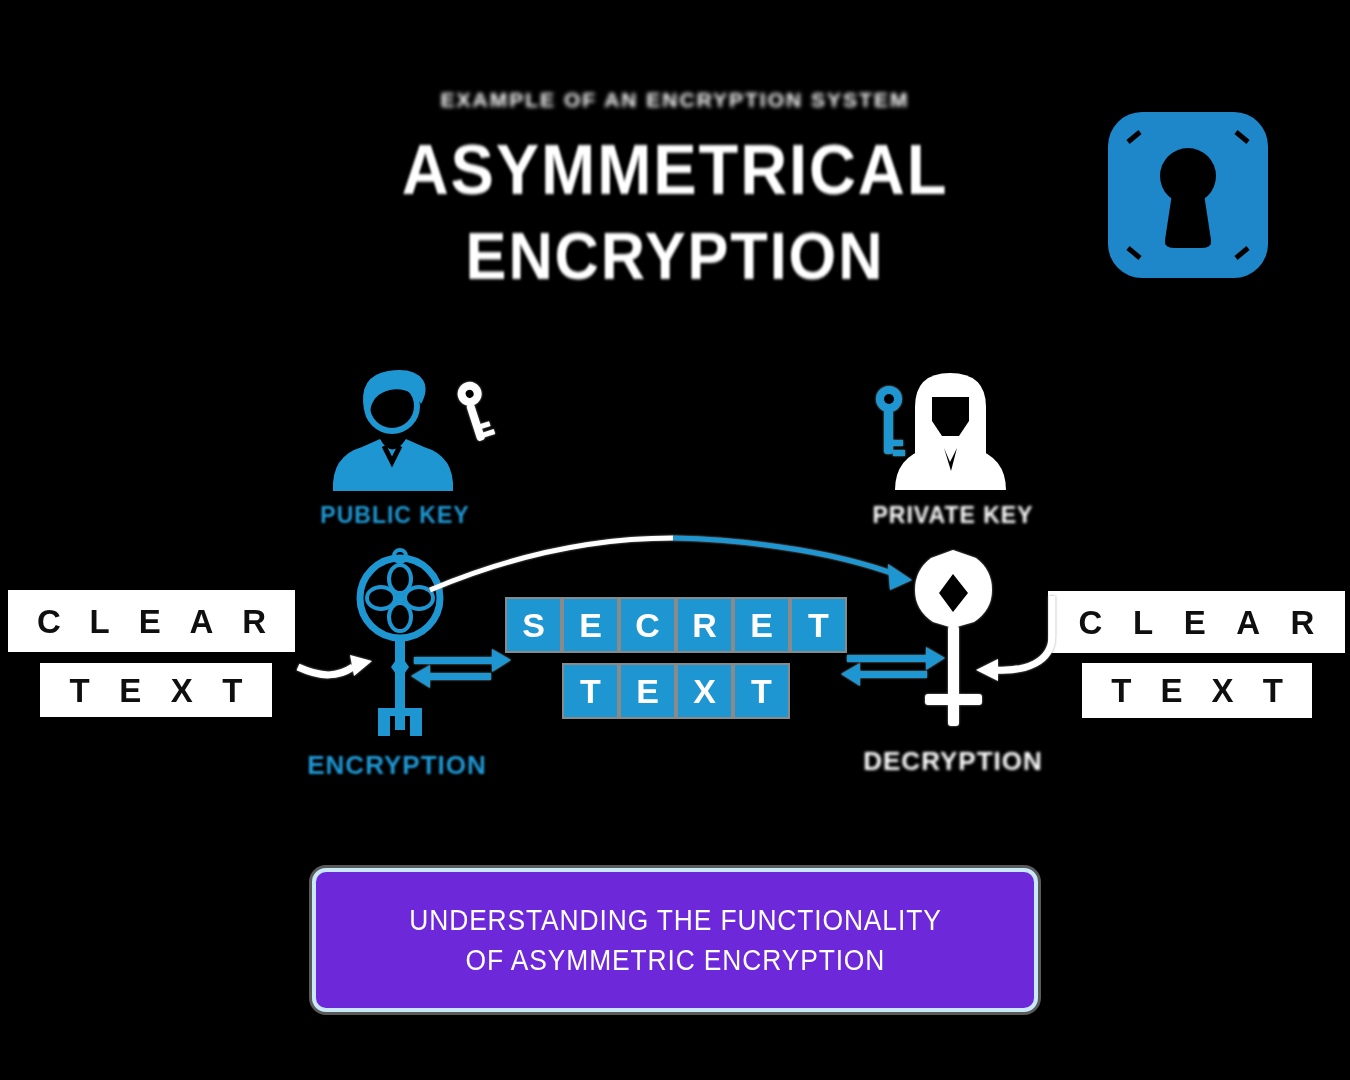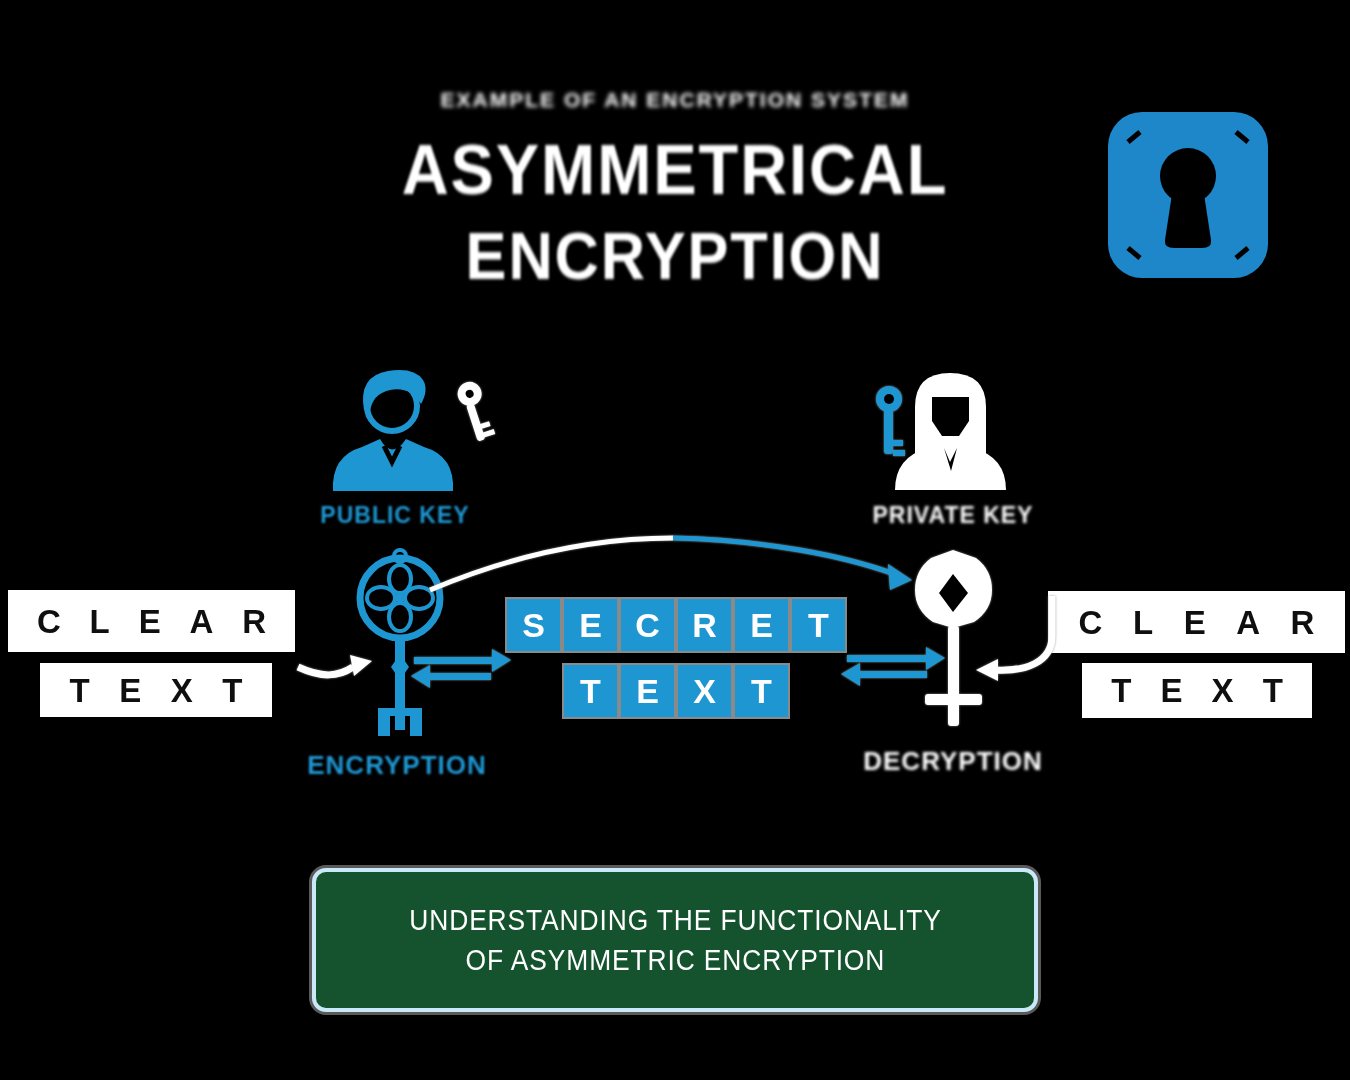--- a/index.html
+++ b/index.html
@@ -25,21 +25,21 @@
   .bar{background:#fff;display:flex;justify-content:space-evenly;align-items:center;}
   .bar .letter{color:#0f0f0f;font-weight:bold;font-size:33px;line-height:1;}
 
   
   .tilerow{display:flex;}
   .tilerow .letter{width:53px;height:52px;background:#1e96d2;border:2px solid #8a8a8a;
         color:#fff;font-weight:bold;font-size:34px;display:flex;align-items:center;
         justify-content:center;}
 
   
-  .banner{left:312px;top:868px;width:726px;height:144px;background:#14532d;
+  .banner{left:312px;top:868px;width:726px;height:144px;background:#6d28d9;
           border:4px solid #c9e8f8;border-radius:14px;box-sizing:border-box;
           box-shadow:0 0 0 3px rgba(138,138,138,.65);
           display:flex;flex-direction:column;align-items:center;justify-content:center;gap:6px;}
   .banner-line{color:#fff;font-size:30px;letter-spacing:1px;transform:scaleX(0.88);
           white-space:nowrap;}
 
   svg{display:block;}
   .fringe{filter:drop-shadow(0 0 1px rgba(150,150,150,.9));}
 </style>
 </head>

